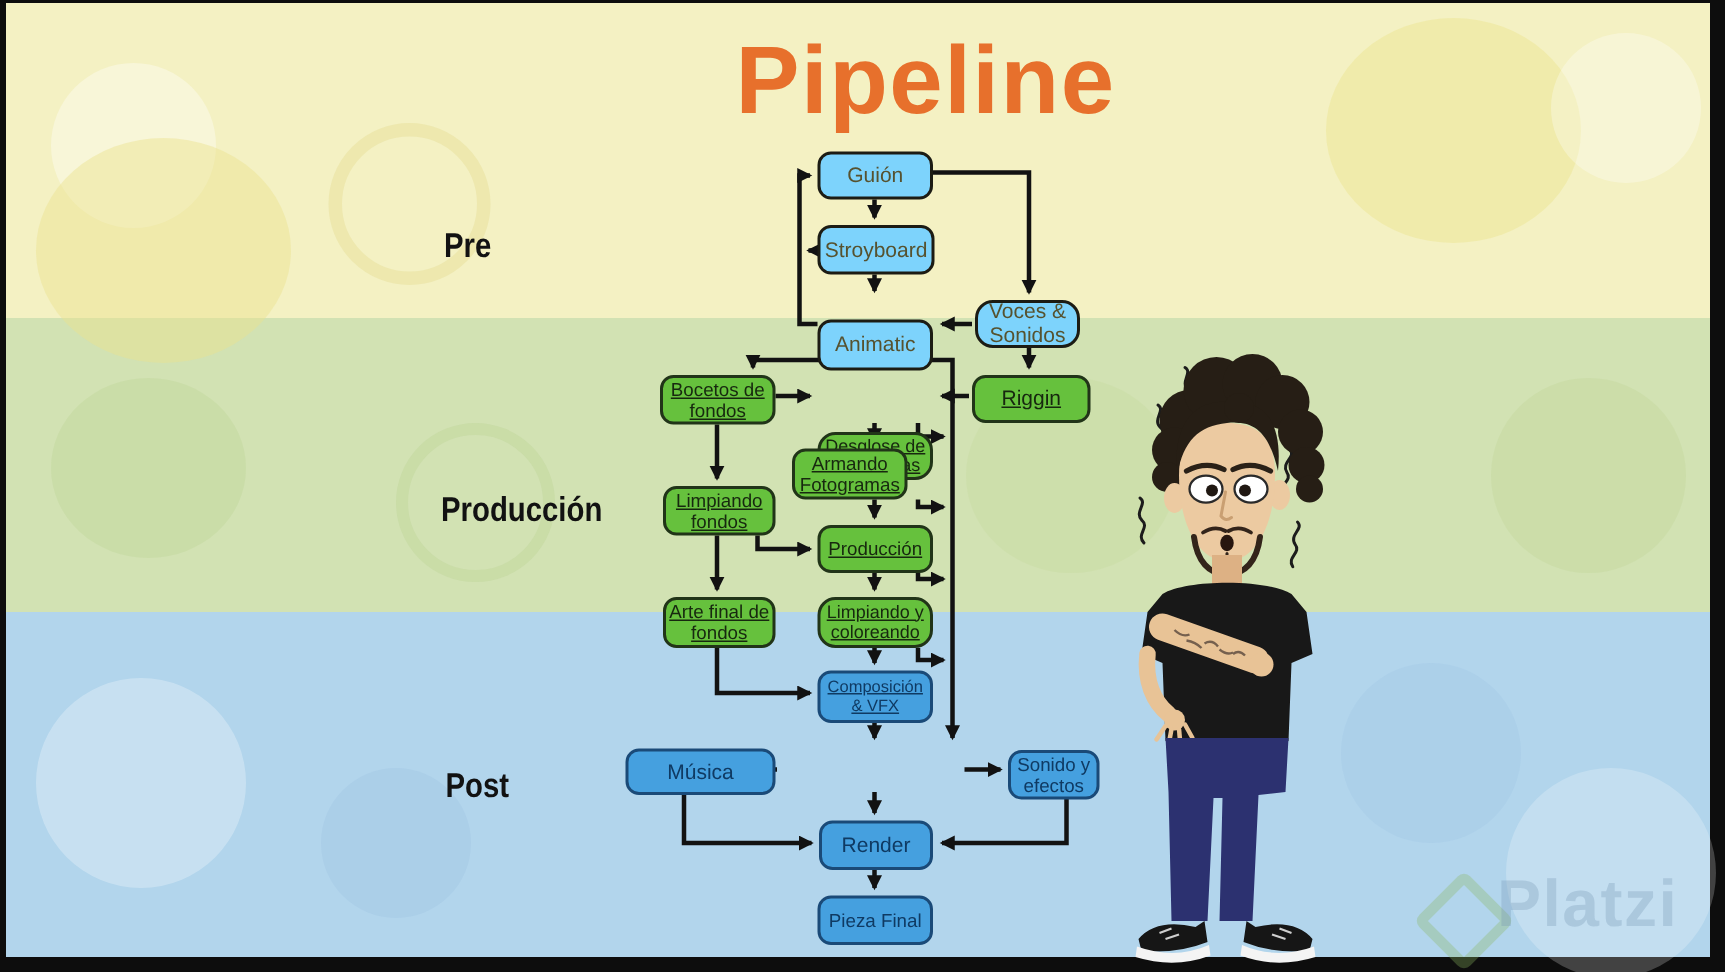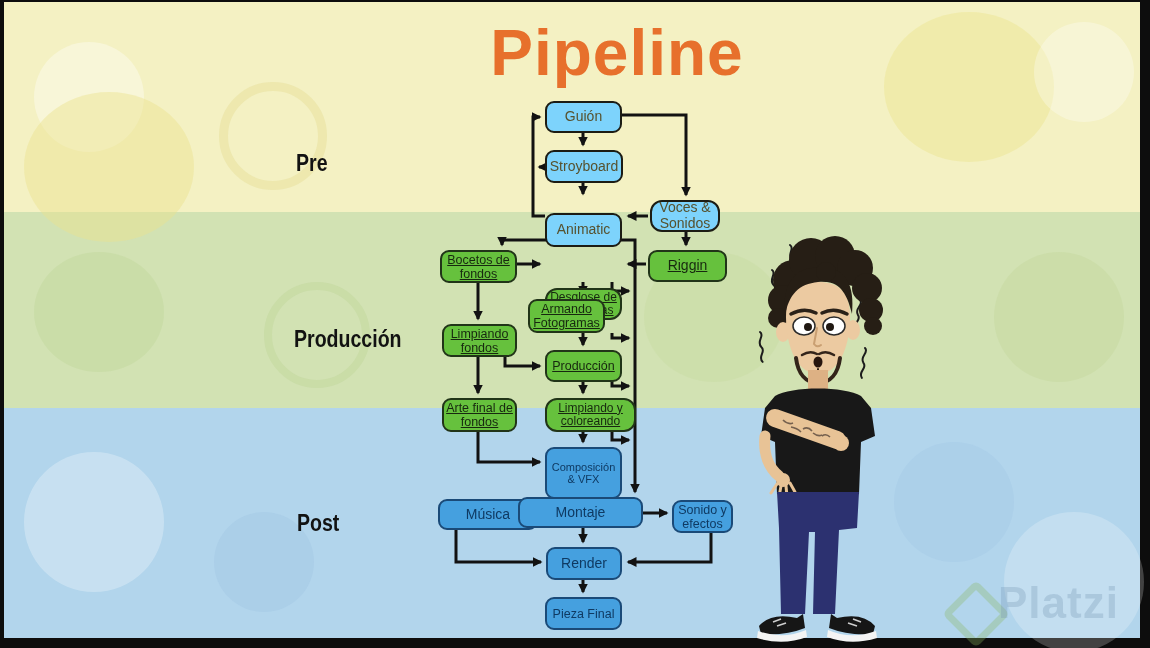--- a/index.html
+++ b/index.html
@@ -104,24 +104,23 @@
   <div class="node pre" style="left:545px;top:150px;width:78px;height:33px;">Stroyboard</div>
   <div class="node pre" style="left:545px;top:199px;width:77px;height:34px;margin-top:14px;">Animatic</div>
   <div class="node pre fs12" style="left:650px;top:200px;width:70px;height:32px;">Voces &amp; Sonidos</div>
   <div class="node prod" style="left:440px;top:250px;width:77px;height:33px;">Bocetos de fondos</div>
   <div class="node prod fs12" style="left:545px;top:250px;width:77px;height:32px;margin-top:38px;">Desglose de fotogramas</div>
   <div class="node prod fs14" style="left:648px;top:250px;width:79px;height:32px;">Riggin</div>
   <div class="node prod" style="left:528px;top:299px;width:77px;height:34px;">Armando Fotogramas</div>
   <div class="node prod" style="left:442px;top:324px;width:75px;height:33px;">Limpiando fondos</div>
   <div class="node prod" style="left:545px;top:350px;width:77px;height:32px;">Producción</div>
   <div class="node prod" style="left:442px;top:398px;width:75px;height:34px;">Arte final de fondos</div>
-  <div class="node prod fs12" style="left:545px;top:398px;width:91px;height:34px;">Limpiando y coloreando</div>
-  <div class="node post fs11" style="left:545px;top:447px;width:77px;height:52px;">Composición &amp; VFX</div>
-  <div class="node post fs14" style="left:438px;top:499px;width:100px;height:31px;text-align:right;">Música</div>
-  <div class="node post fs14" style="left:518px;top:497px;width:125px;height:31px;">Montaje</div>
+  <div class="node prod fs12" style="left:545px;top:398px;width:77px;height:34px;">Limpiando y coloreando</div>
+  <div class="node post fs11" style="left:545px;top:447px;width:77px;height:35px;text-decoration:underline;">Composición &amp; VFX</div>
+  <div class="node post fs14" style="left:417px;top:499px;width:100px;height:31px;text-align:right;">Música</div>
   <div class="node post" style="left:672px;top:500px;width:61px;height:33px;">Sonido y efectos</div>
   <div class="node post fs14" style="left:546px;top:547px;width:76px;height:33px;">Render</div>
   <div class="node post" style="left:545px;top:597px;width:77px;height:33px;">Pieza Final</div>
 
   <svg class="character" width="200" height="425" viewBox="0 0 200 425">
 
     <g stroke="#1c1c1c" stroke-width="2" fill="none" stroke-linecap="round">
       <path d="M65,23 c5,4 -5,9 0,15 c5,5 -5,9 0,15" transform="rotate(-8 65 23)"></path>
       <path d="M107,28 c5,4 -5,9 0,15 c5,5 -5,9 0,15" transform="rotate(10 107 28)"></path>
       <path d="M47,48 c5,4 -5,9 0,15 c5,5 -5,9 0,15" transform="rotate(-6 47 48)"></path>

